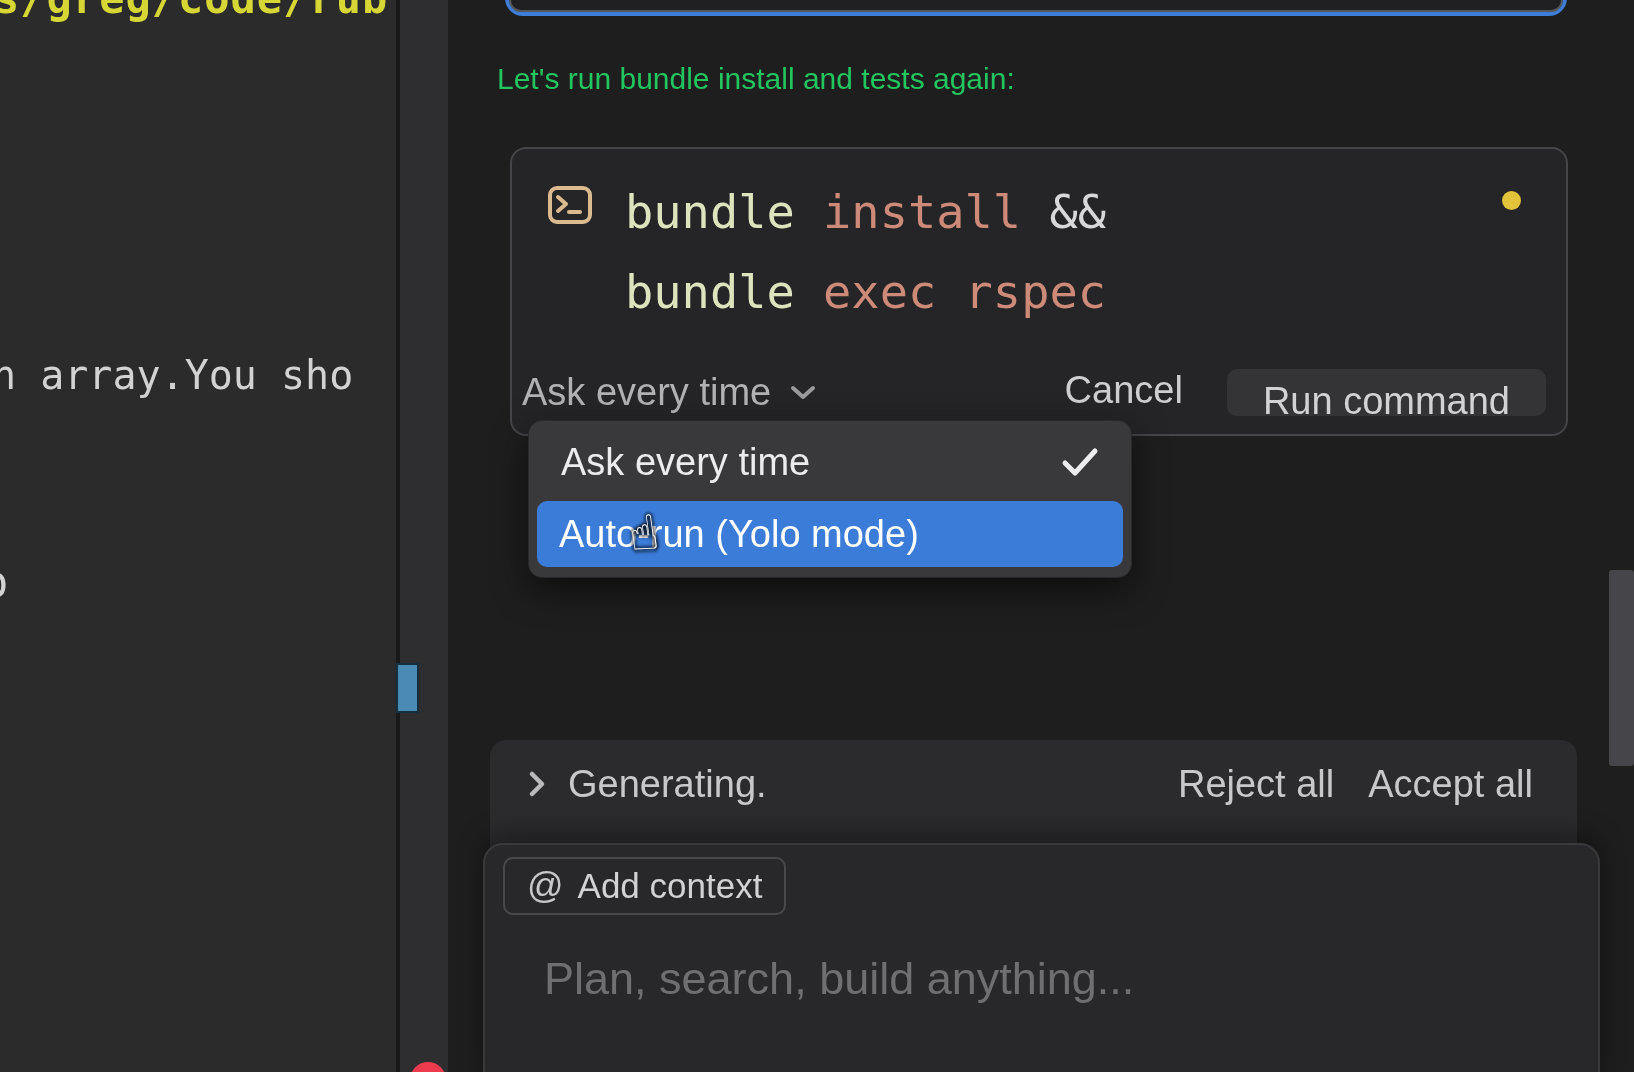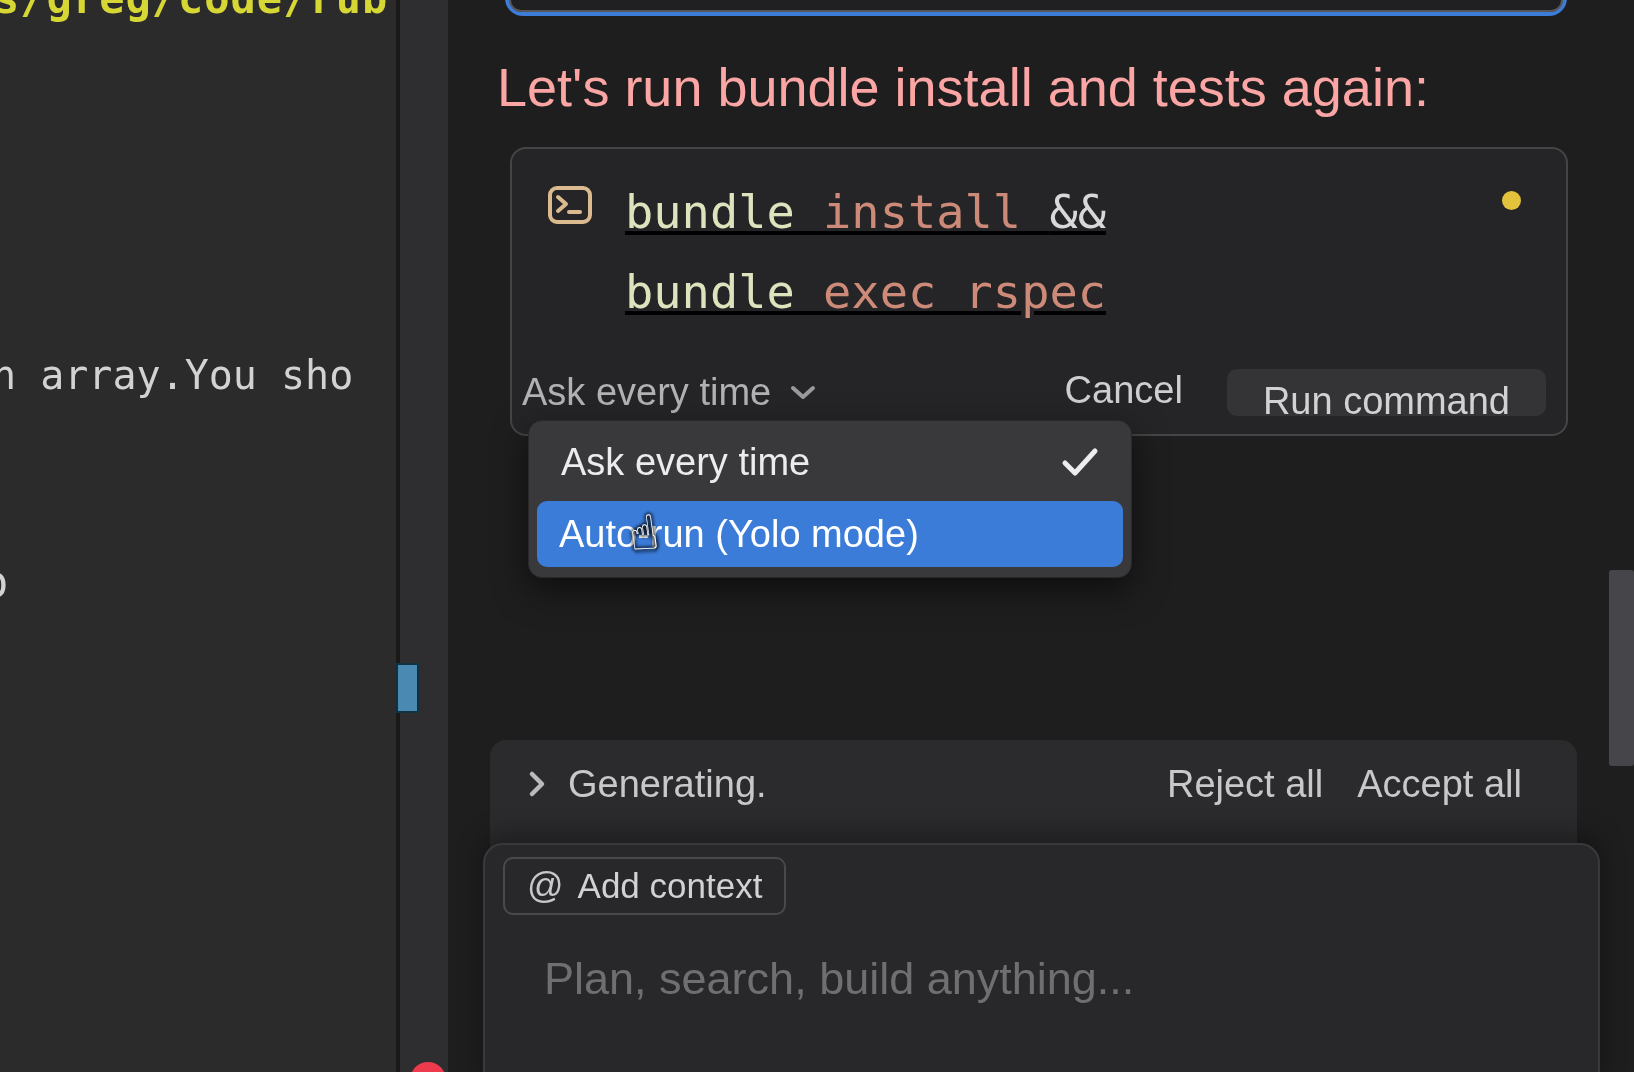--- a/index.html
+++ b/index.html
@@ -23,45 +23,45 @@
   .divider{left:396px;top:0;width:4px;height:1072px;background:#191919;}
   .strip{left:400px;top:0;width:48px;height:1072px;background:#2e2e30;}
   .scroll-ind{left:398px;top:665px;width:19px;height:46px;background:var(--c-scroll_blue);outline:2px solid #14303f;}
 
   
   .panel{left:448px;top:0;width:1186px;height:1072px;background:var(--c-panel_bg);}
 
   .top-box{left:505px;top:-38px;width:1062px;height:54px;border:4px solid var(--c-accent_blue);border-radius:18px;background:#202022;}
   .top-box-inner{position:absolute;inset:0;border:2px solid #56565a;border-radius:12px;background:#202022;}
 
-  .heading{left:497px;top:56px;font-size:54px;color:#fca5a5;}
+  .heading{left:497px;top:62px;font-size:30px;color:#22c55e;}
 
   .cmd-box{left:510px;top:147px;width:1058px;height:289px;background:var(--c-box_bg);border:2px solid #454548;border-radius:16px;}
   .yellow-dot{left:1502px;top:191px;width:19px;height:19px;border-radius:50%;background:var(--c-yellow_dot);}
   .term-icon{left:547px;top:185px;width:46px;height:40px;}
-  .code-lines{left:625px;top:172px;font-size:47px;line-height:80px;white-space:pre;text-decoration:underline;}
+  .code-lines{left:625px;top:172px;font-size:47px;line-height:80px;white-space:pre;}
   .tok-green{color:var(--c-code_green);}
   .tok-salmon{color:var(--c-code_salmon);}
   .tok-white{color:var(--c-code_white);}
 
   .cmd-footer{left:522px;top:356px;width:1024px;height:72px;display:flex;align-items:center;justify-content:space-between;}
   .mode-trigger{display:flex;align-items:center;gap:18px;color:#b2b2b4;font-size:38px;cursor:pointer;}
   .footer-right{display:flex;align-items:flex-start;gap:44px;}
   .cancel-btn{font-size:38px;color:#cfcfd1;cursor:pointer;}
   .run-btn{height:47px;line-height:64px;padding:0 36px;background:#343437;border-radius:10px;font-size:38px;color:#d2d2d4;cursor:pointer;}
 
   
   .menu{left:528px;top:420px;width:604px;background:var(--c-menu_bg);border:1px solid #29292b;border-radius:14px;box-shadow:0 12px 34px rgba(0,0,0,.55);padding:4px 0 8px;z-index:3;}
   .menu-item{height:74px;display:flex;align-items:center;justify-content:space-between;padding:0 32px;font-size:38px;color:#ececee;cursor:pointer;}
   .menu-item-sel{height:66px;margin:2px 8px 2px;background:var(--c-selection_blue);border-radius:10px;display:flex;align-items:center;padding:8px 22px;font-size:38px;color:#ffffff;cursor:pointer;}
   .cursor-glyph{position:absolute;left:100px;top:84px;font-family:"DejaVu Sans",sans-serif;font-size:48px;color:#fff;text-shadow:-2px 0 3px #000,2px 0 3px #000,0 -2px 3px #000,0 3px 3px #000;transform:rotate(-8deg);pointer-events:none;}
 
   
   .review-bar{left:490px;top:740px;width:1087px;height:130px;background:var(--c-bar_bg);border-radius:16px;z-index:1;}
-  .review-row{display:flex;align-items:center;height:88px;padding:0 55px 0 38px;font-size:38px;color:#c8c8ca;}
+  .review-row{display:flex;align-items:center;height:88px;padding:0 44px 0 38px;font-size:38px;color:#c8c8ca;}
   .review-status{margin-left:22px;}
   .review-actions{margin-left:auto;display:flex;gap:34px;}
   .review-actions span{cursor:pointer;}
 
   
   .composer{left:483px;top:843px;width:1117px;height:252px;background:var(--c-composer_bg);border:2px solid #39393c;border-radius:20px;z-index:2;box-shadow:0 -8px 26px rgba(0,0,0,.35);}
   .chip{position:absolute;left:18px;top:12px;height:58px;display:flex;align-items:center;gap:14px;padding:0 22px;border:2px solid #49494c;border-radius:10px;color:#d2d2d4;font-size:35px;cursor:pointer;}
   .at-glyph{font-size:36px;color:#c8c8ca;}
   .placeholder{position:absolute;left:20px;top:108px;font-size:45px;color:#6f6f71;margin-left:39px;}
 

